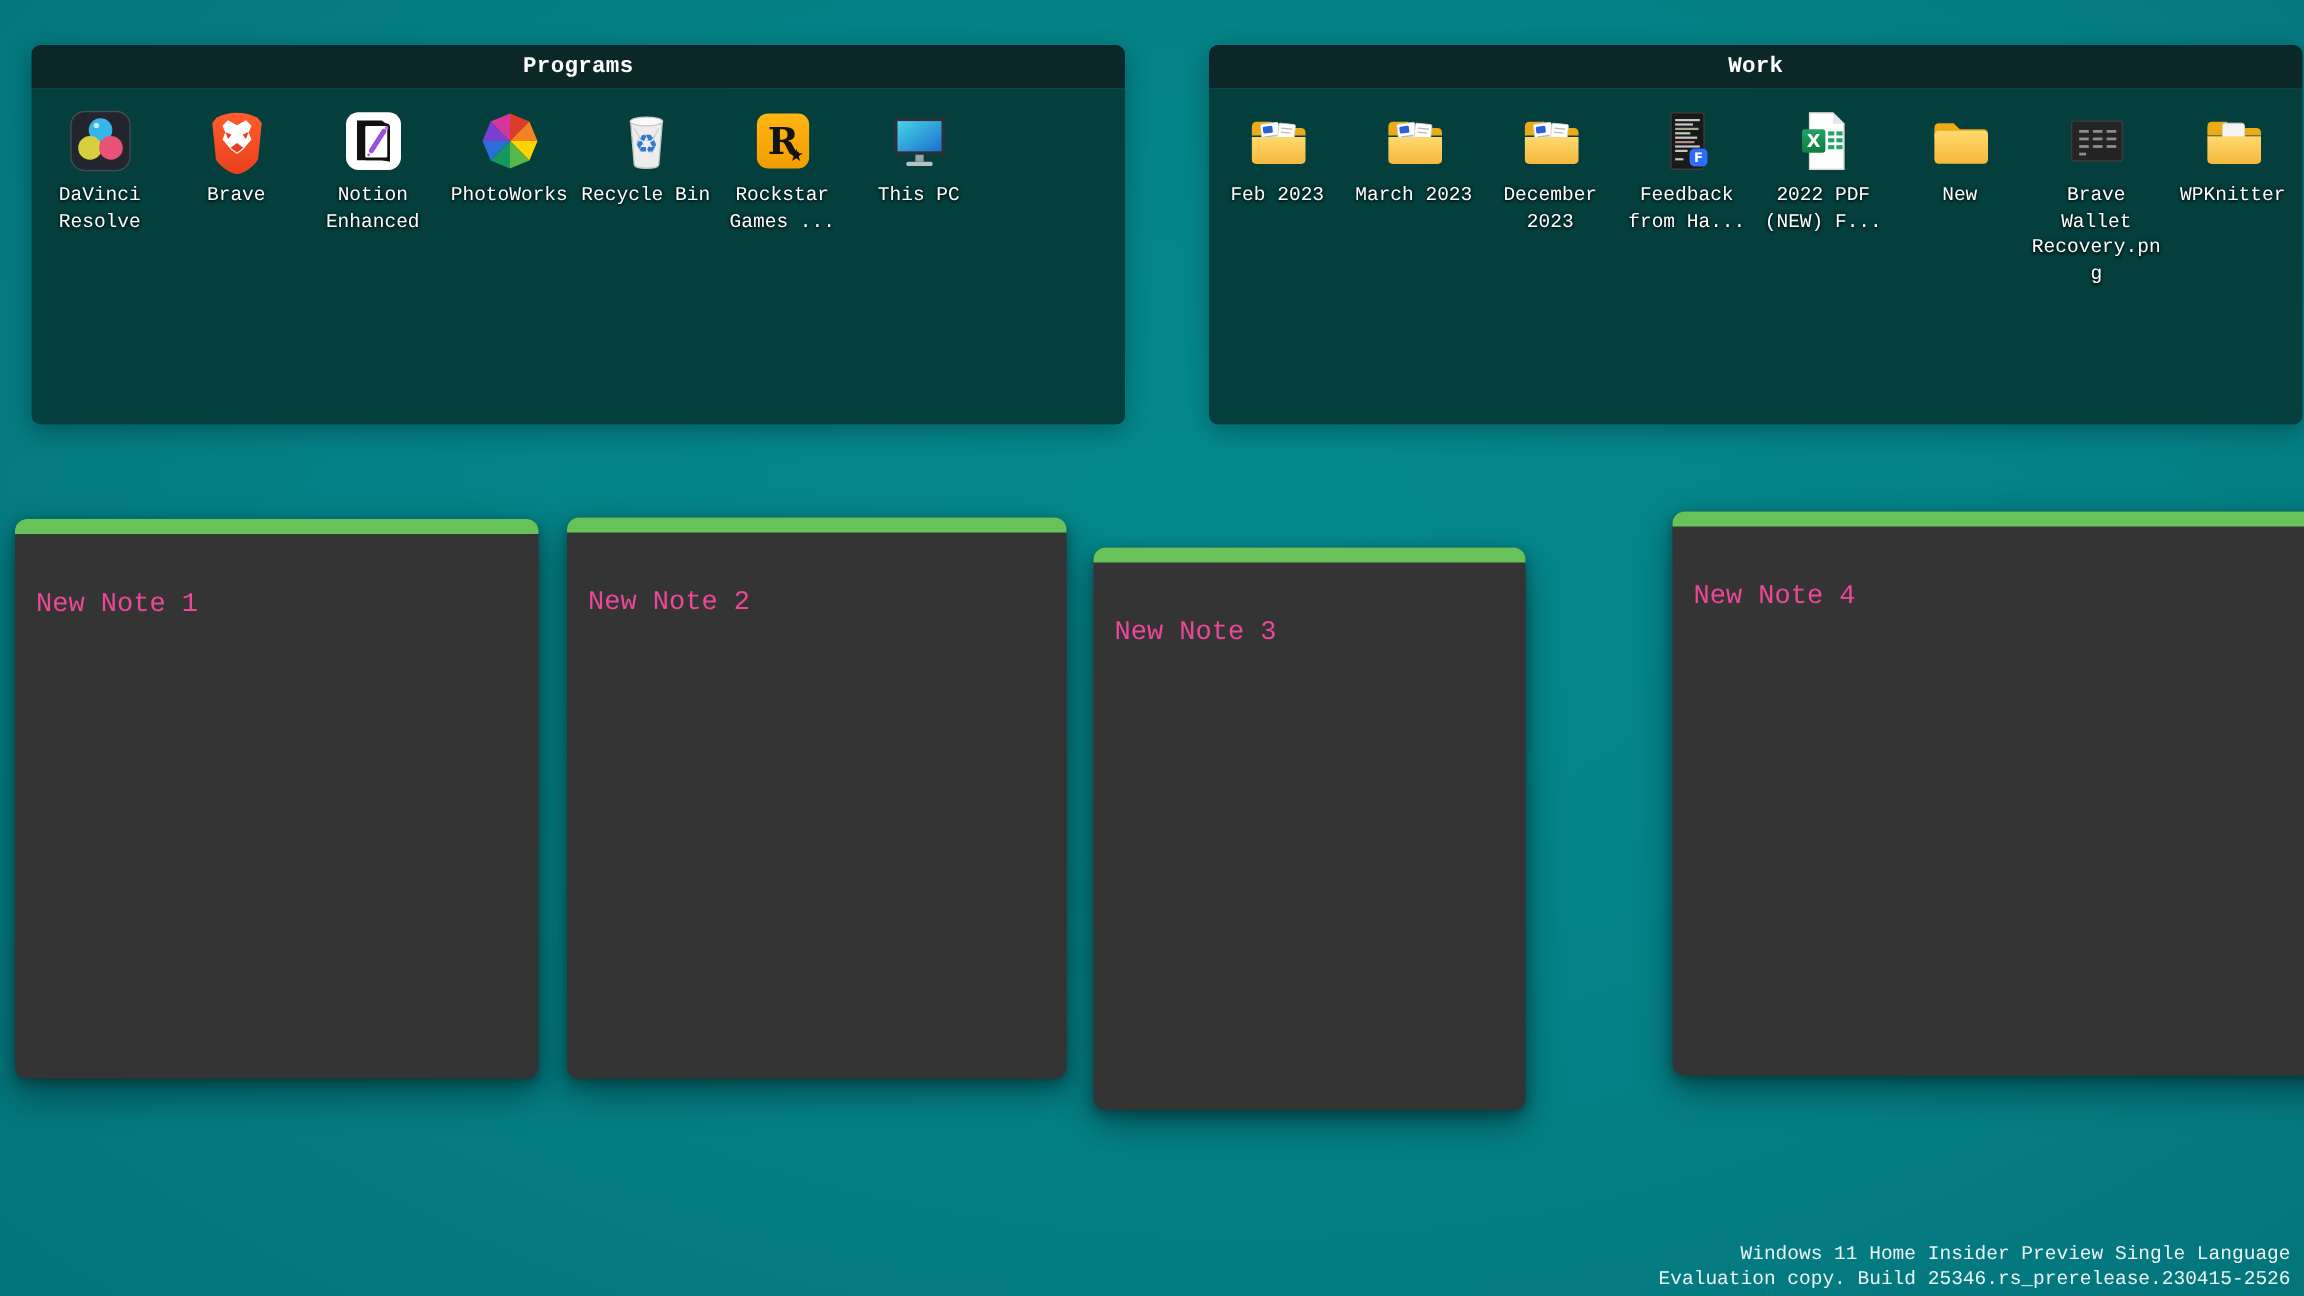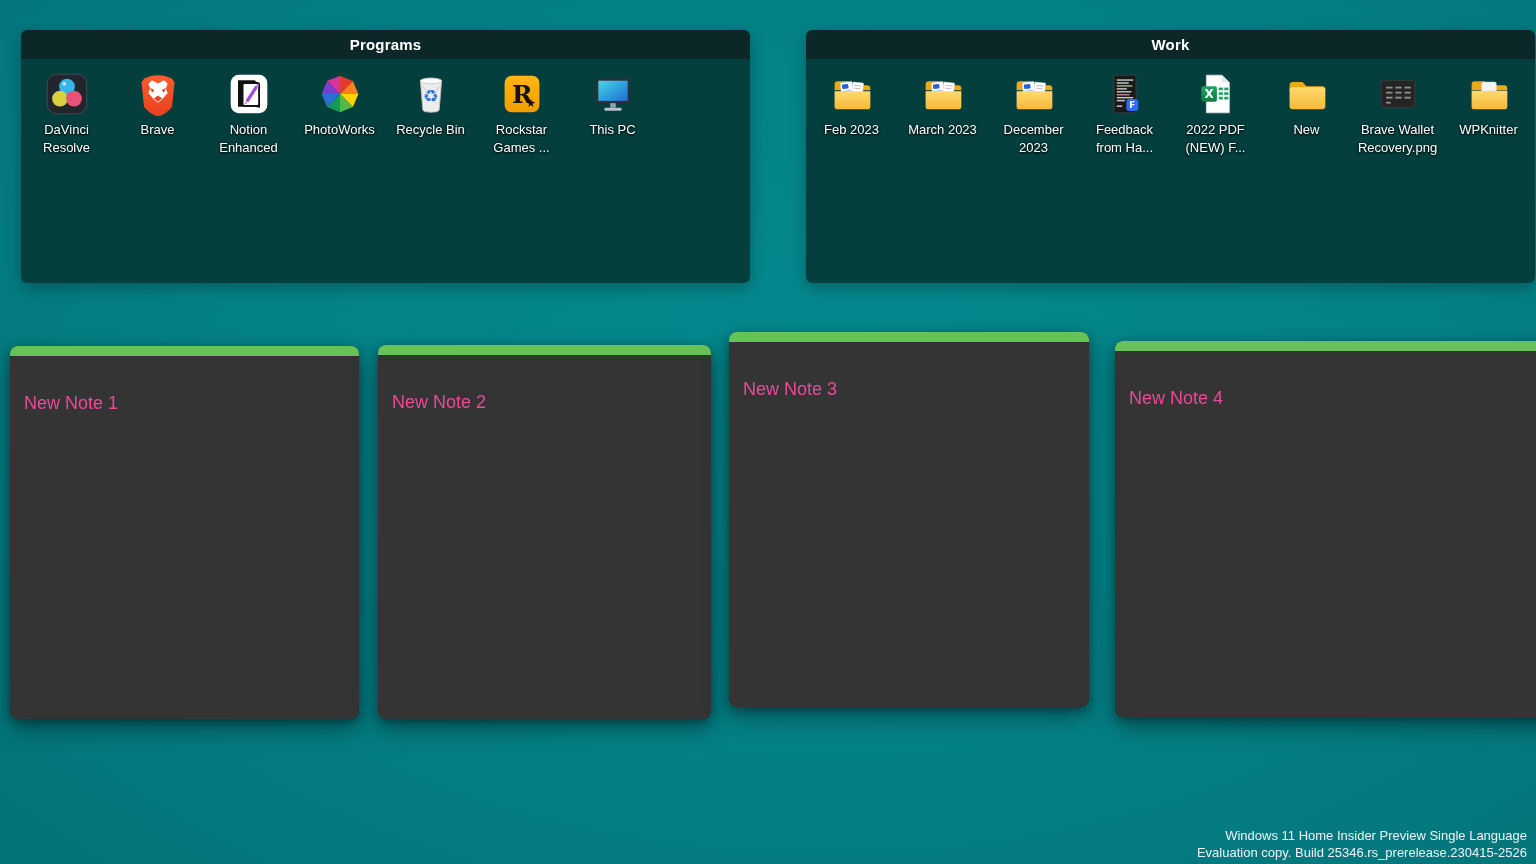--- a/index.html
+++ b/index.html
@@ -1,18 +1,18 @@
 <!DOCTYPE html>
 <html><head>
 <meta charset="utf-8">
 <style>
   html,body{margin:0;padding:0;background:#036e74;}
   #desktop{
     position:relative;width:1536px;height:864px;overflow:hidden;
-    font-family:Liberation Sans, sans-serif;
+    font-family:Liberation Mono, monospace;
     background:radial-gradient(ellipse 1100px 700px at 54% 42%, #05898e 0%, #048186 55%, #03747a 100%);
   }
   
   .fence{position:absolute;border-radius:6px;box-shadow:0 5px 16px rgba(0,0,0,.28);}
   .fence-header{
     height:29px;line-height:29px;text-align:center;color:#fff;
     font-size:15px;font-weight:bold;background:#0b2727;border-radius:6px 6px 0 0;
     letter-spacing:.2px;
   }
   .fence-body{
@@ -339,21 +339,21 @@
   </div>
 
   <div class="note" style="left:10px;top:346px;width:349px;height:373px">
     <div class="note-bar"></div>
     <span class="note-title">New Note 1</span>
   </div>
   <div class="note" style="left:378px;top:345px;width:333px;height:374px">
     <div class="note-bar"></div>
     <span class="note-title">New Note 2</span>
   </div>
-  <div class="note" style="left:729px;top:332px;width:360px;height:375px">
+  <div class="note" style="left:729px;top:365px;width:288px;height:375px">
     <div class="note-bar"></div>
     <span class="note-title">New Note 3</span>
   </div>
   <div class="note" style="left:1115px;top:341px;width:452px;height:376px">
     <div class="note-bar"></div>
     <span class="note-title">New Note 4</span>
   </div>
 
   <div class="watermark">
     <div>Windows 11 Home Insider Preview Single Language</div>

